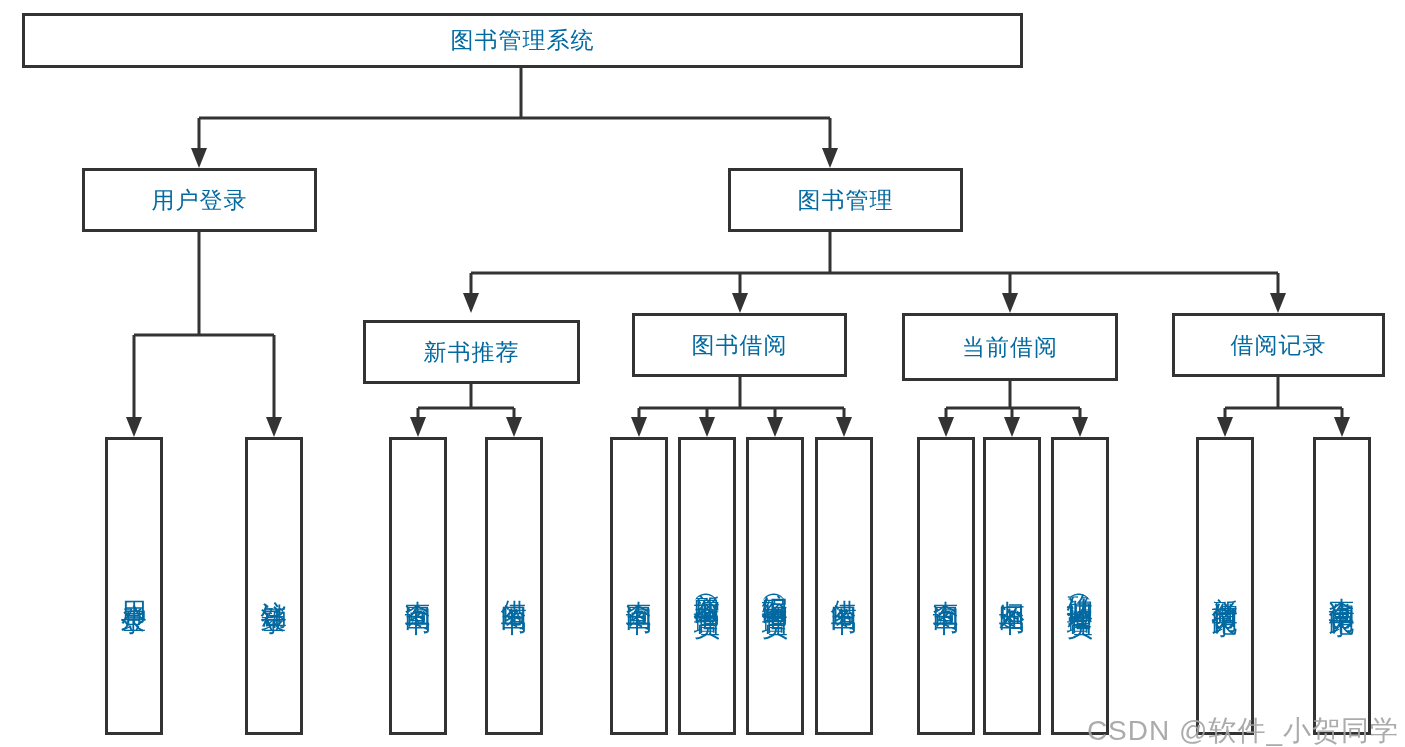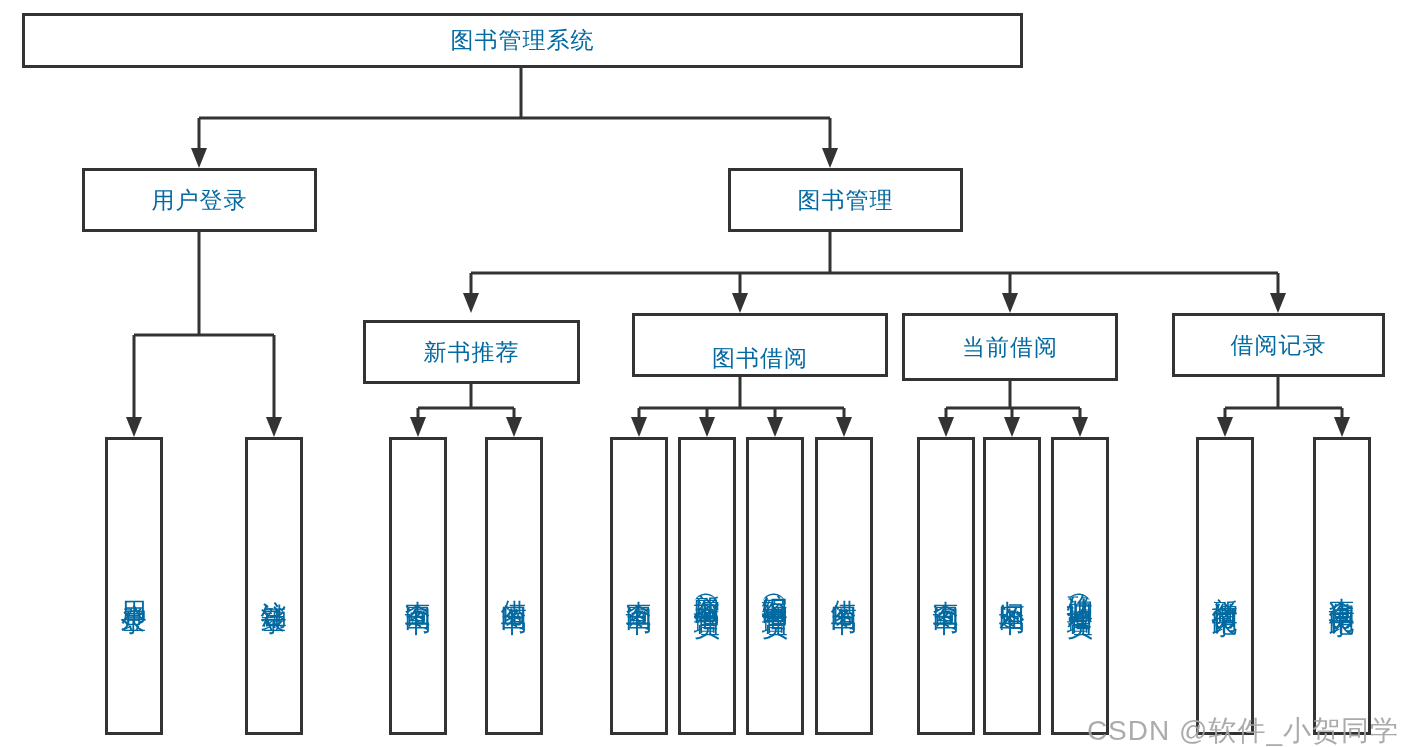--- a/index.html
+++ b/index.html
@@ -33,21 +33,21 @@
     letter-spacing:3px;
     white-space:nowrap;
   }
   
   .n-root   { left:22px;  top:13px;  width:1001px; height:55px; }
   
   .n-login  { left:82px;  top:168px; width:235px; height:64px; }
   .n-mgmt   { left:712px; top:168px; width:235px; height:64px;margin-left:16px; }
   
   .n-newrec { left:363px;  top:320px; width:217px; height:64px; }
-  .n-borrow { left:632px;  top:313px; width:256px; height:64px;align-items:flex-end; }
+  .n-borrow { left:632px;  top:313px; width:215px; height:64px; }
   .n-current{ left:902px;  top:313px; width:216px; height:68px; }
   .n-record { left:1172px; top:313px; width:213px; height:64px; }
   
   .leaf { top:437px; width:58px; height:298px; }
   .lf1  { left:105px; }
   .lf2  { left:245px; }
   .lf3  { left:389px; }
   .lf4  { left:485px; }
   .lf5  { left:610px; }
   .lf6  { left:678px; }

